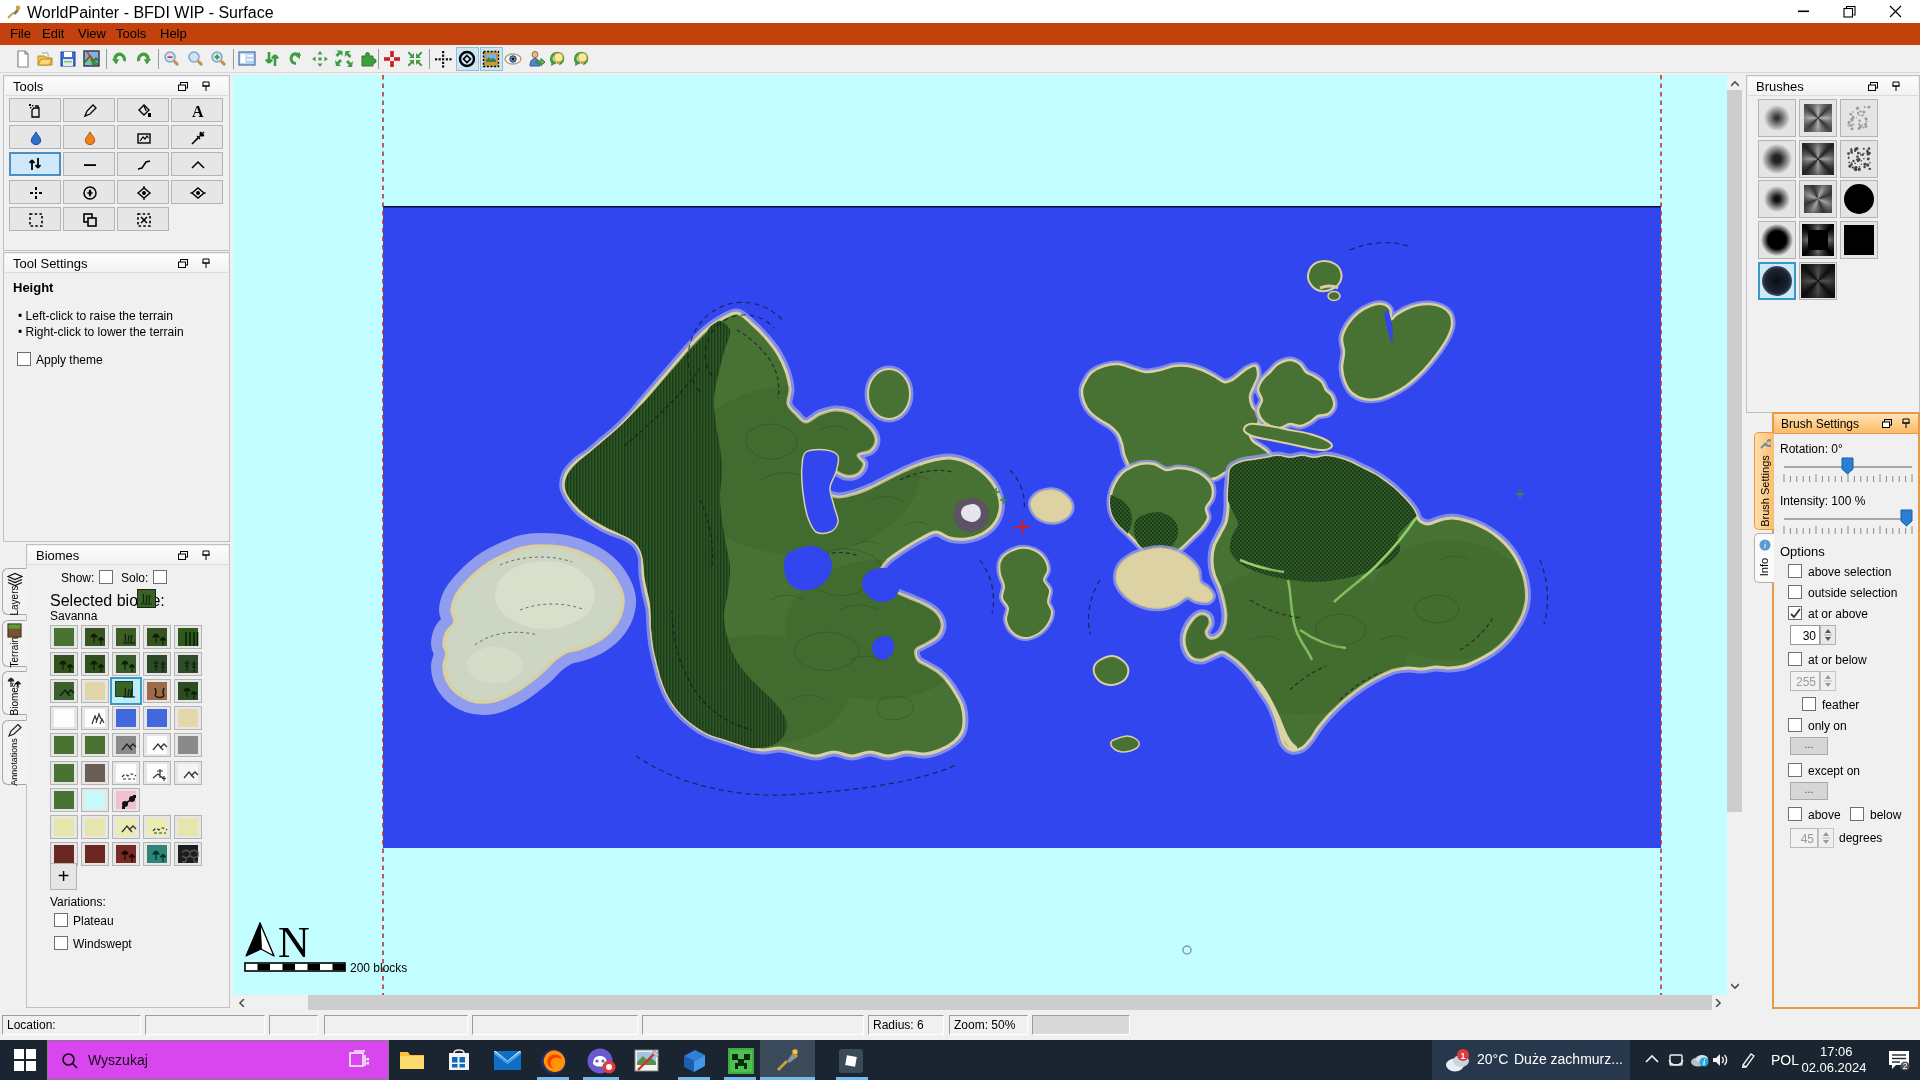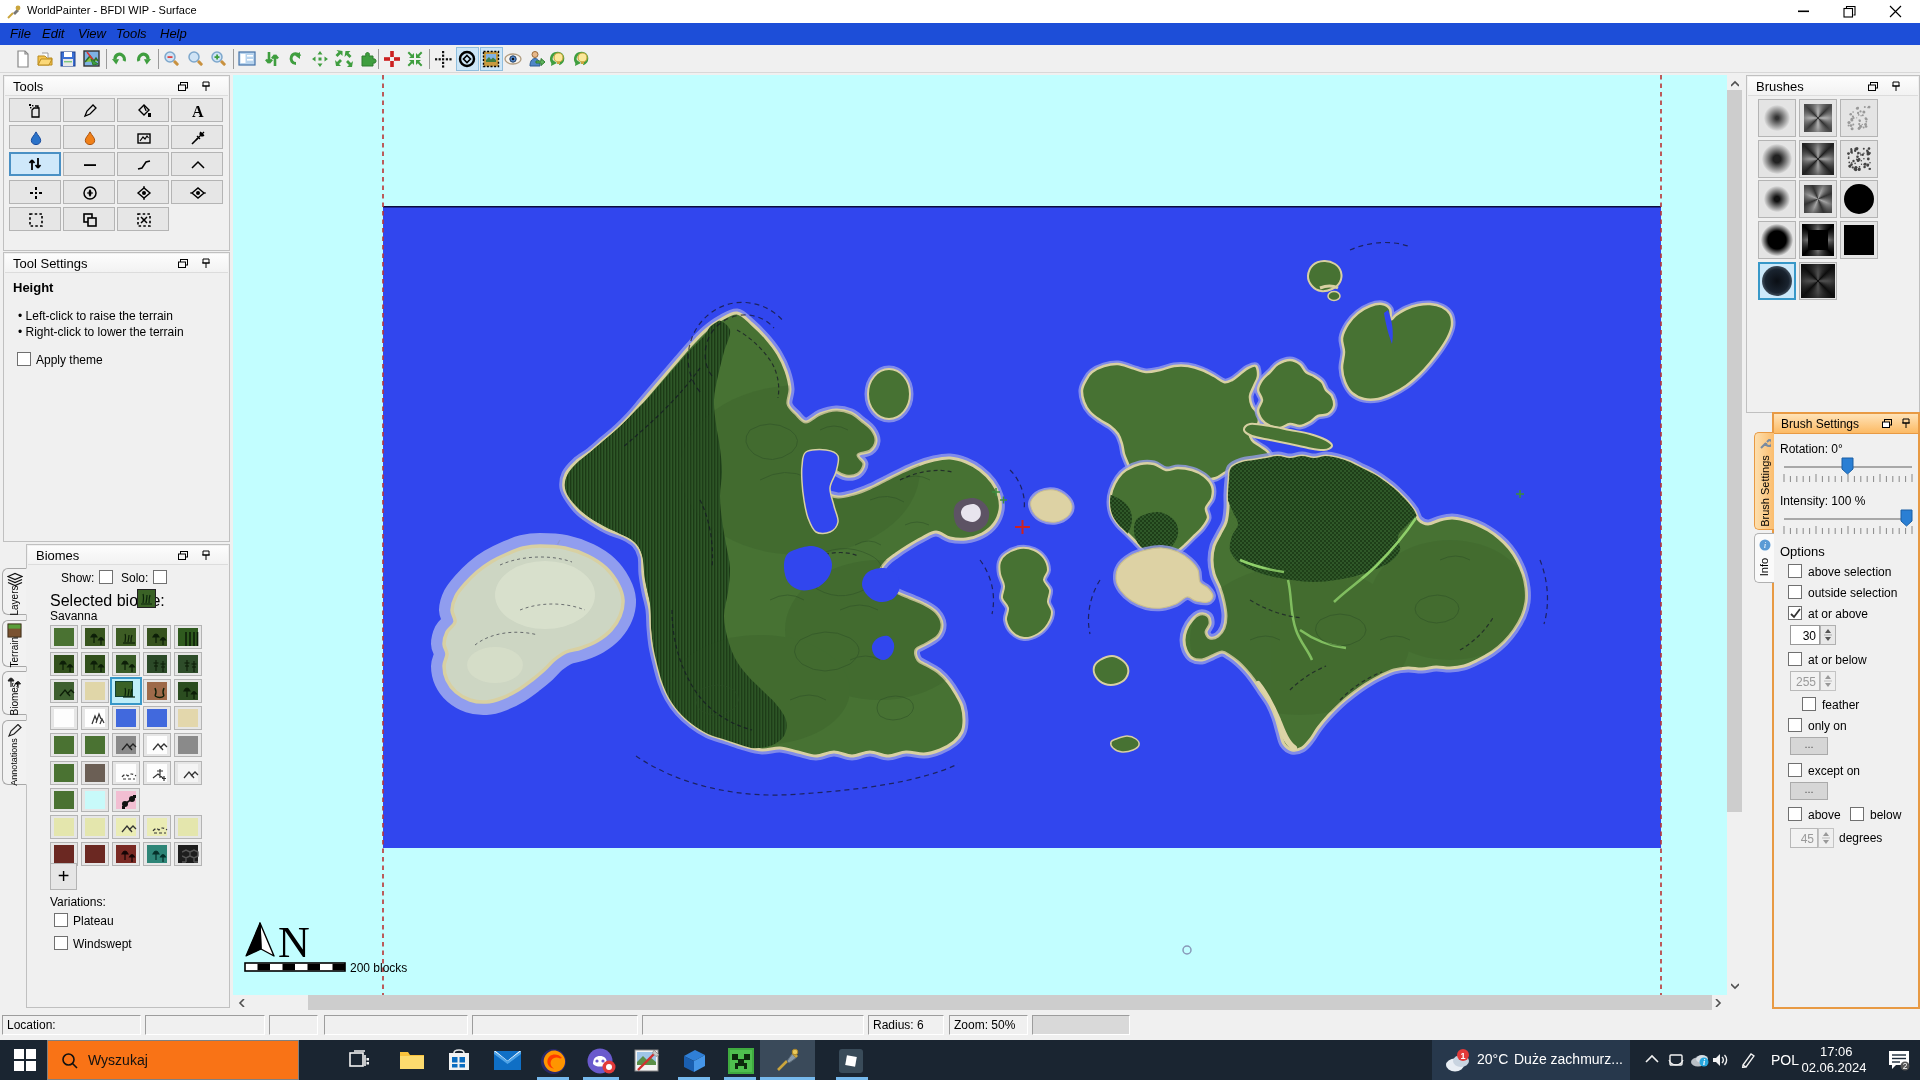--- a/index.html
+++ b/index.html
@@ -2,22 +2,22 @@
 <html><head>
 <meta charset="utf-8">
 <style>
 * { margin:0; padding:0; box-sizing:border-box; }
 html,body { width:1920px; height:1080px; overflow:hidden; font-family:"Liberation Sans", sans-serif; background:#fff; }
 #app { position:absolute; left:0; top:0; width:1920px; height:1080px; background:#f0f0f0; }
 .abs { position:absolute; }
 
 
 #titlebar { left:0; top:0; width:1920px; height:23px; background:#fff; z-index:5; }
-#titletext { left:27px; top:4px; font-size:11px; color:#000; }
-#menubar { left:0; top:23px; width:1920px; height:22px; background:#1d4ed8; z-index:5; font-size:13px; color:#000;font-style:italic; }
+#titletext { left:27px; top:4px; font-size:16px; color:#000; }
+#menubar { left:0; top:23px; width:1920px; height:22px; background:#c2410c; z-index:5; font-size:13px; color:#000; }
 .menuitem { position:absolute; top:3px; }
 #toolbar { left:0; top:45px; width:1920px; height:28px; background:#f0f0f0; border-bottom:1px solid #d8d8d8; }
 .tbtn { position:absolute; top:5px; width:18px; height:18px; }
 .tsep { position:absolute; top:4px; width:1px; height:20px; background:#9a9a9a; }
 
 
 .panel { position:absolute; background:#f0f0f0; border:1px solid #c0c0c0; }
 .ptitle { position:absolute; left:1px; right:1px; top:1px; height:19px; background:linear-gradient(#fdfdfd,#f2f2f2); border-bottom:1px solid #dcdcdc; font-size:12px; color:#000; }
 .ptitle span { position:absolute; left:8px; top:2px; font-size:13px; }
 .pico1 { position:absolute; right:40px; top:5px; width:10px; height:9px; }
@@ -1263,21 +1263,21 @@
 
   <div id="taskbar" class="abs">
       <svg class="abs" style="left:14px;top:9px" width="22" height="22" viewBox="0 0 22 22">
         <g fill="#fff">
           <rect x="0" y="0" width="10" height="10"></rect>
           <rect x="12" y="0" width="10" height="10"></rect>
           <rect x="0" y="12" width="10" height="10"></rect>
           <rect x="12" y="12" width="10" height="10"></rect>
         </g>
       </svg>
-    <div class="abs" style="left:47px;top:0px;width:252px;height:40px;background:#f97316;border:1px solid #808080">
+    <div class="abs" style="left:47px;top:0px;width:342px;height:40px;background:#d946ef;border:1px solid #808080">
       <svg class="abs" style="left:13px;top:11px" width="18" height="18" viewBox="0 0 18 18">
           <circle cx="7.5" cy="7.5" r="5.5" fill="none" stroke="#111" stroke-width="1.6"></circle>
           <line x1="11.5" y1="11.5" x2="16" y2="16" stroke="#111" stroke-width="1.6"></line>
         </svg>
       <div class="abs" style="left:40px;top:11px;font-size:14px;color:#111">Wyszukaj</div>
     </div>
     <svg class="abs" style="left:349px;top:10px" width="21" height="20" viewBox="0 0 21 20">
         <rect x="1" y="3" width="13" height="13" fill="none" stroke="#f2f2f2" stroke-width="1.6"></rect>
         <path d="M16 5 V16 M5 1 H16" stroke="#f2f2f2" stroke-width="1.6"></path>
         <rect x="17.5" y="8" width="2.5" height="2.5" fill="#f2f2f2"></rect>

